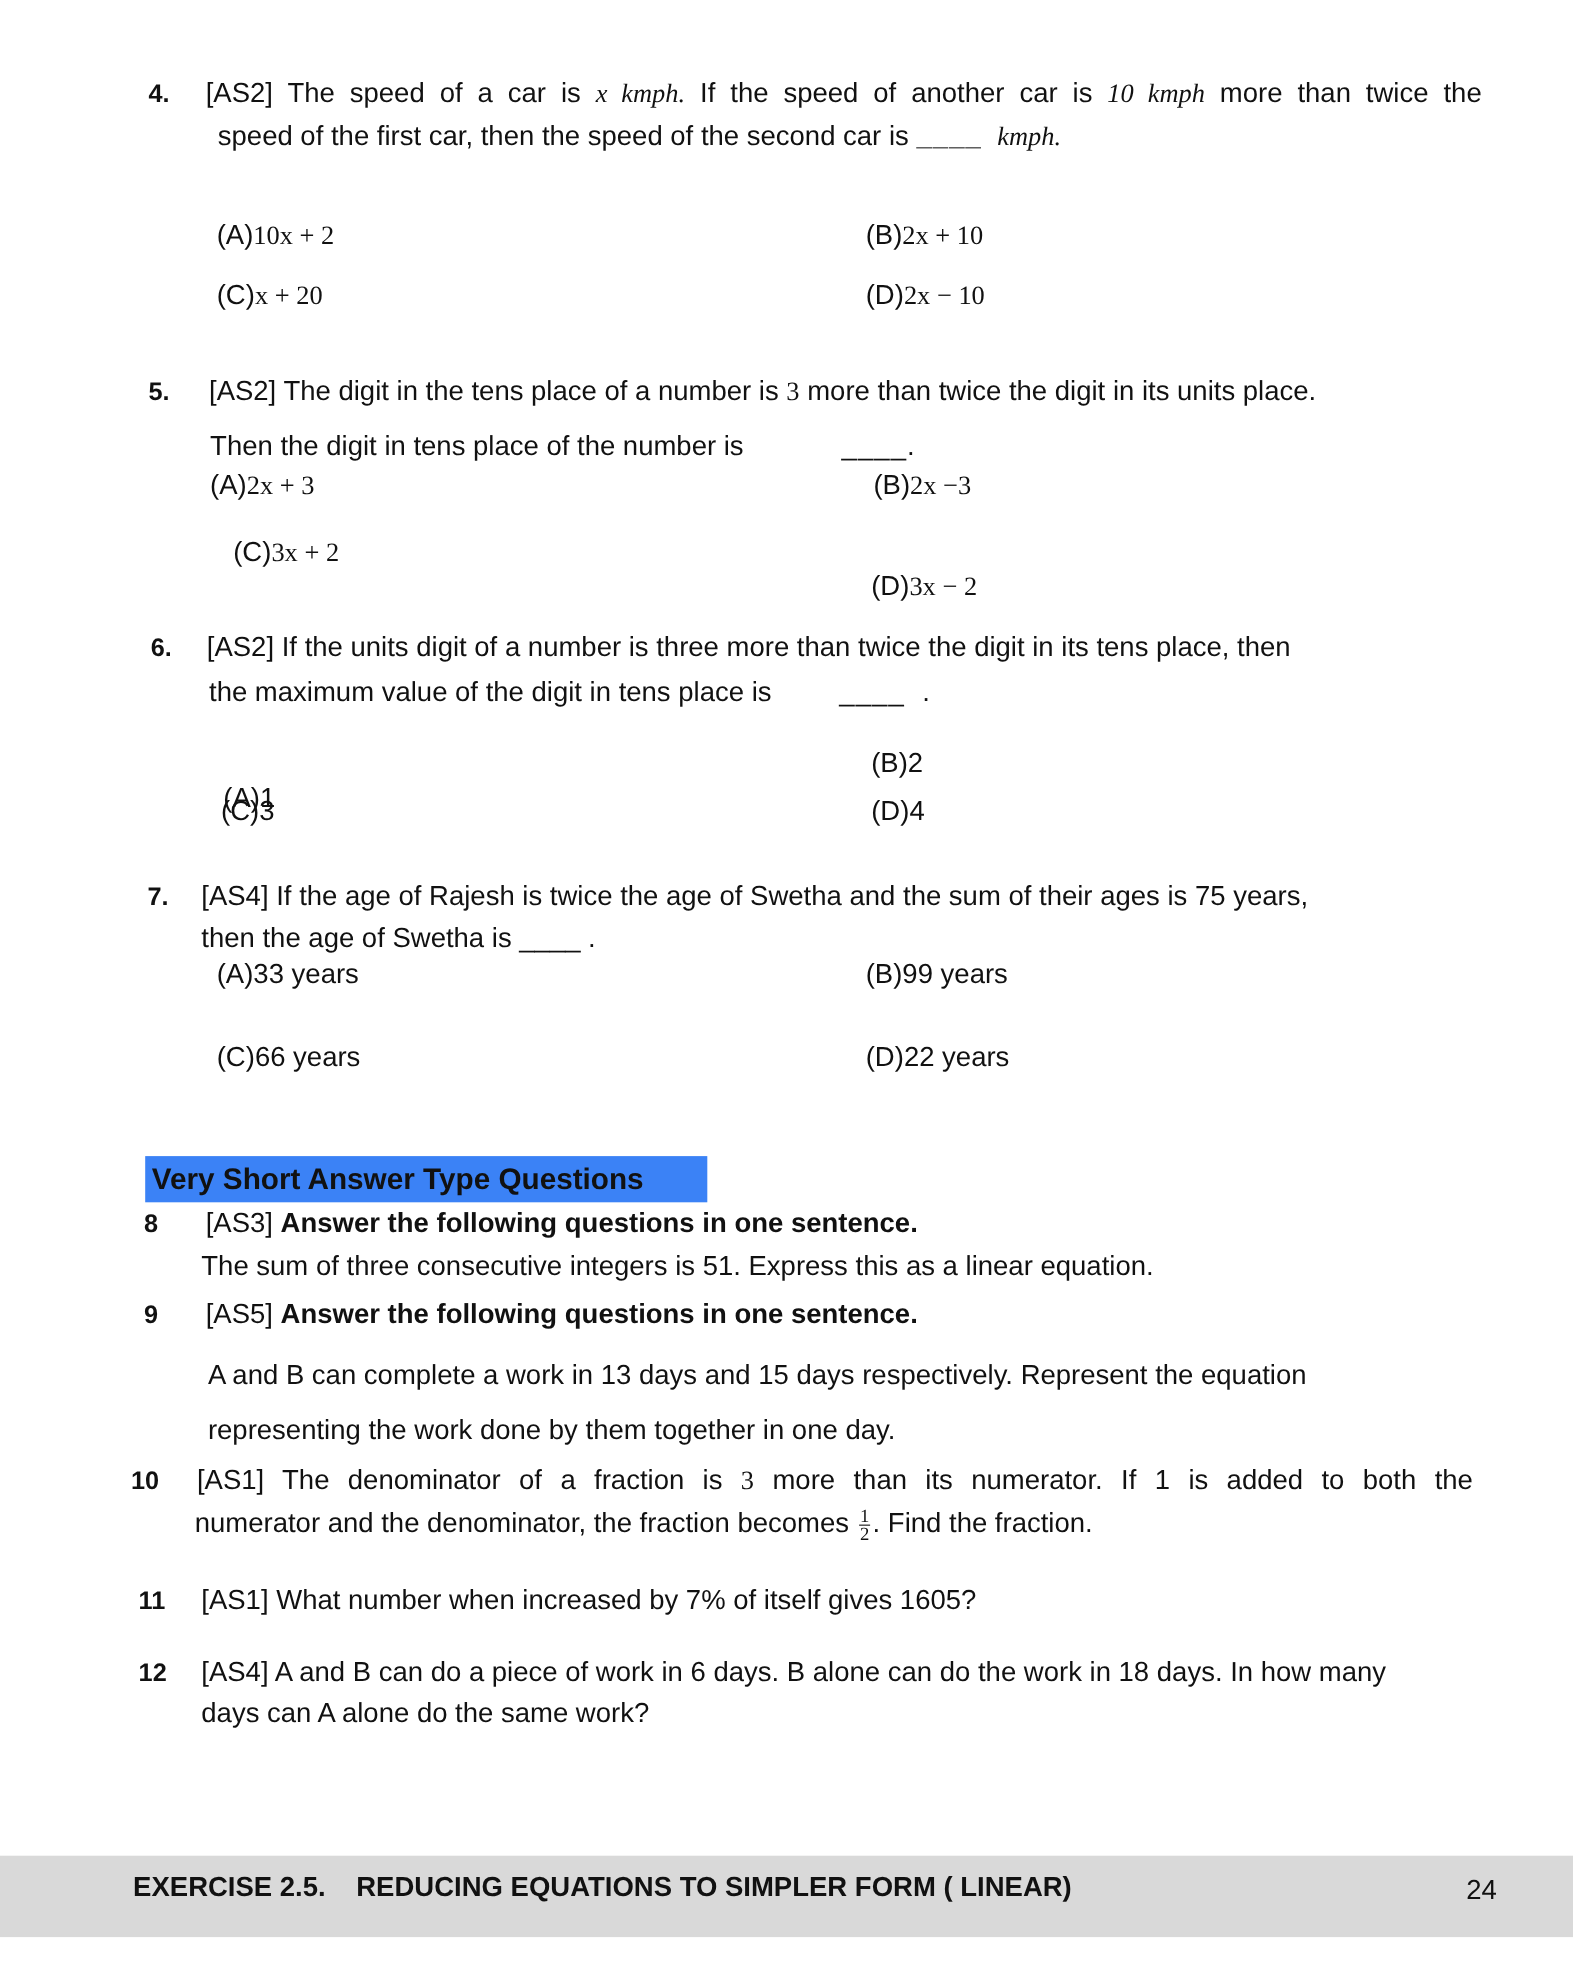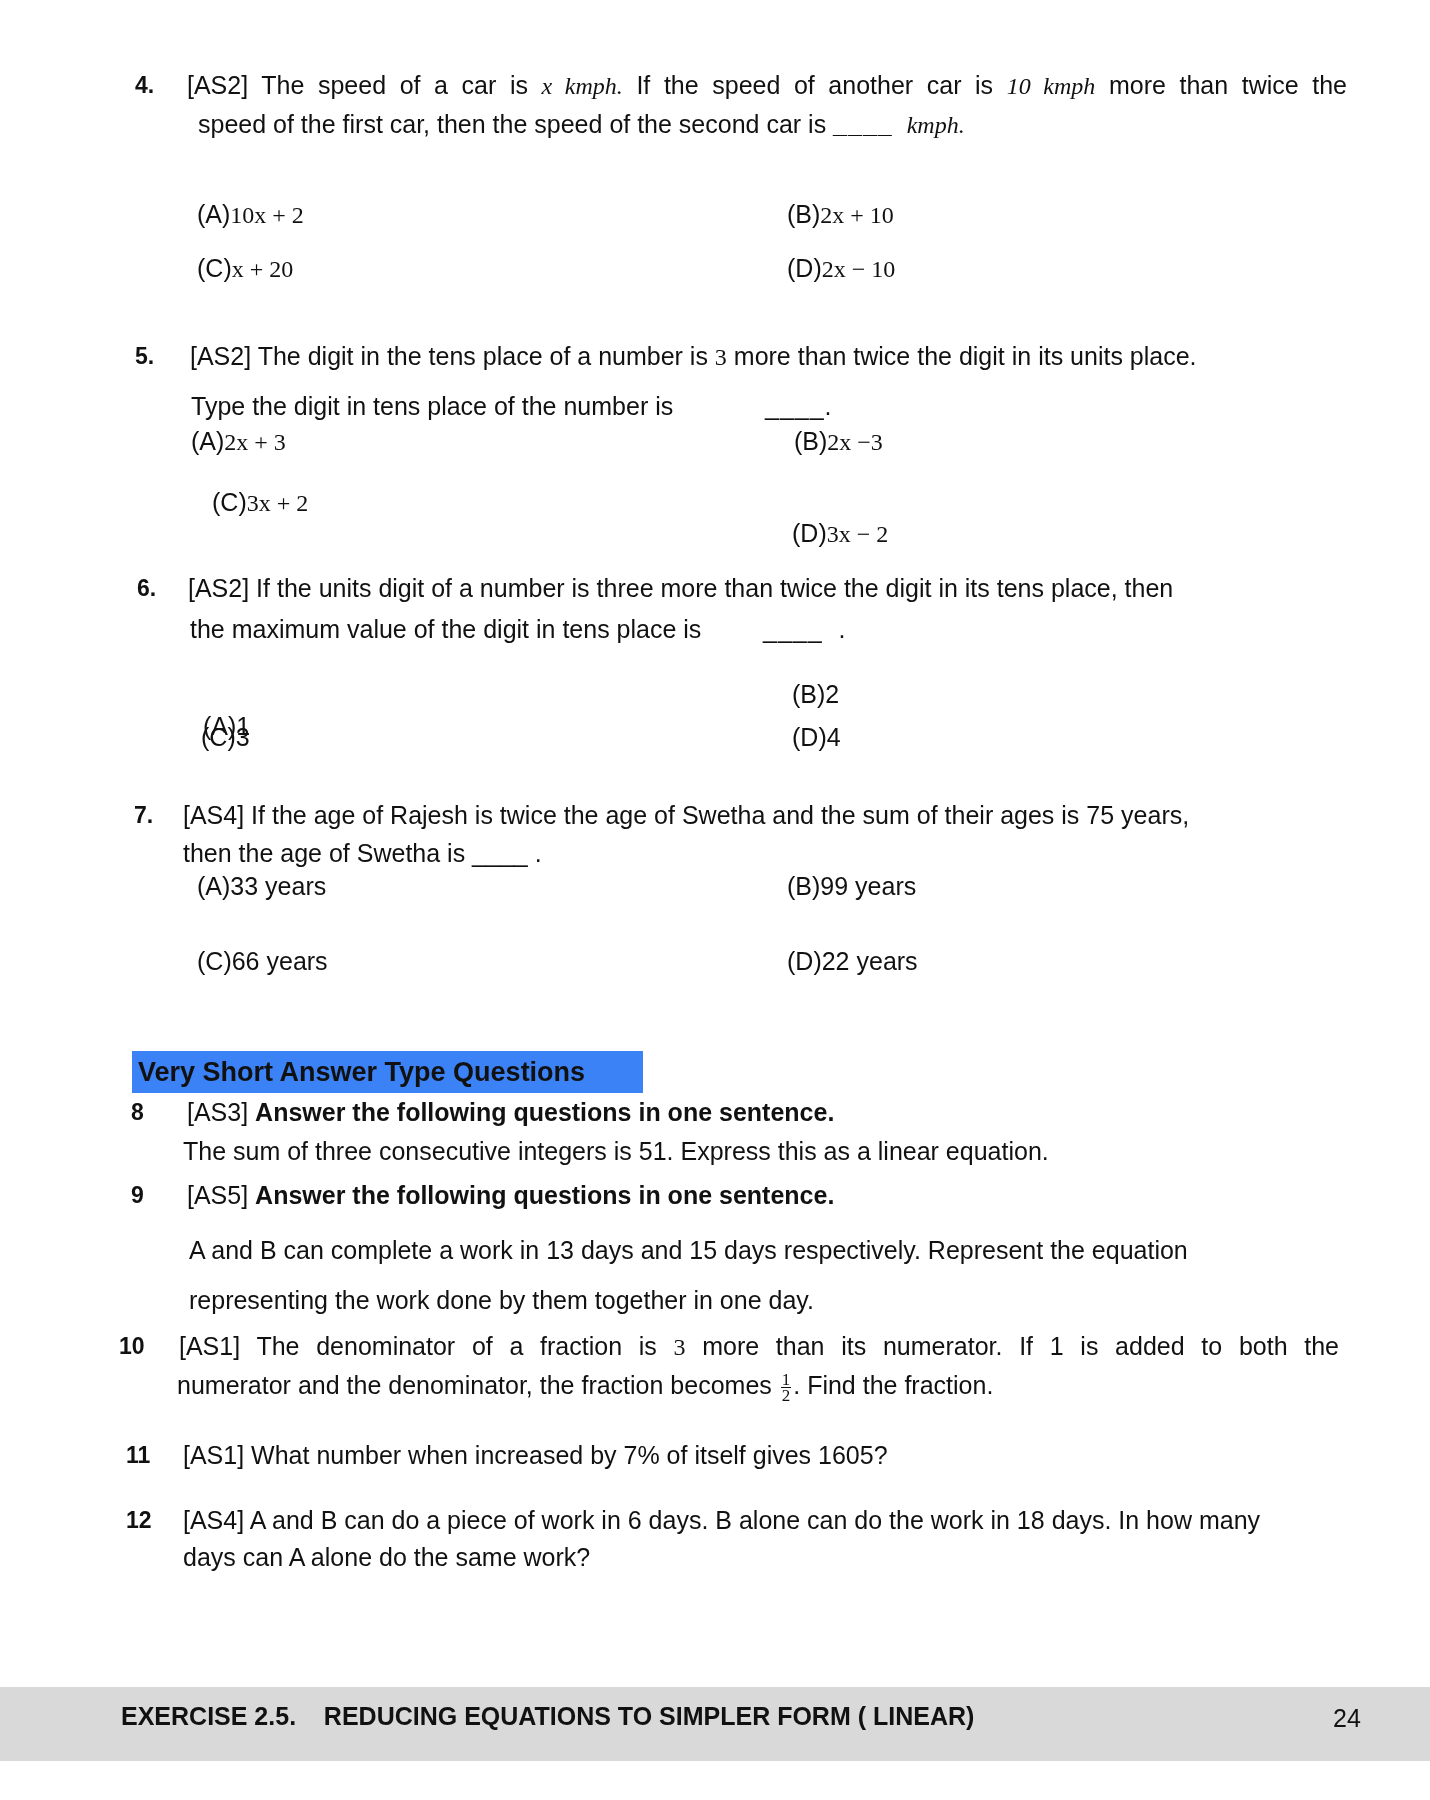--- a/index.html
+++ b/index.html
@@ -48,21 +48,21 @@
   <div class="abs txt" style="left:787px; top:253px;"><span>(D)</span><span class="math">2x − 10</span></div>
 </div>
 
 <div>
   <span class="abs qnum" style="left:135px; top:341px;">5.</span>
   <div class="abs txt" style="left:190px; top:341px;">
     <span>[AS2]</span>
     <span>The digit in the tens place of a number is </span><span class="math">3</span><span> more than twice the digit in its units place.</span>
   </div>
   <div class="abs txt" style="left:191px; top:391px;">
-    <span>Type the digit in tens place of the number is</span>
+    <span>Then the digit in tens place of the number is</span>
   </div>
   <span class="abs txt blank" style="left:765px; top:391px;">____.</span>
   <div class="abs txt" style="left:191px; top:426px;"><span>(A)</span><span class="math">2x + 3</span></div>
   <div class="abs txt" style="left:794px; top:426px;"><span>(B)</span><span class="math">2x −3</span></div>
   <div class="abs txt" style="left:196px; top:487px;margin-left:16px;"><span>(C)</span><span class="math">3x + 2</span></div>
   <div class="abs txt" style="left:792px; top:487px;margin-top:31px;"><span>(D)</span><span class="math">3x − 2</span></div>
 </div>
 
 <div>
   <span class="abs qnum" style="left:137px; top:573px;">6.</span>

